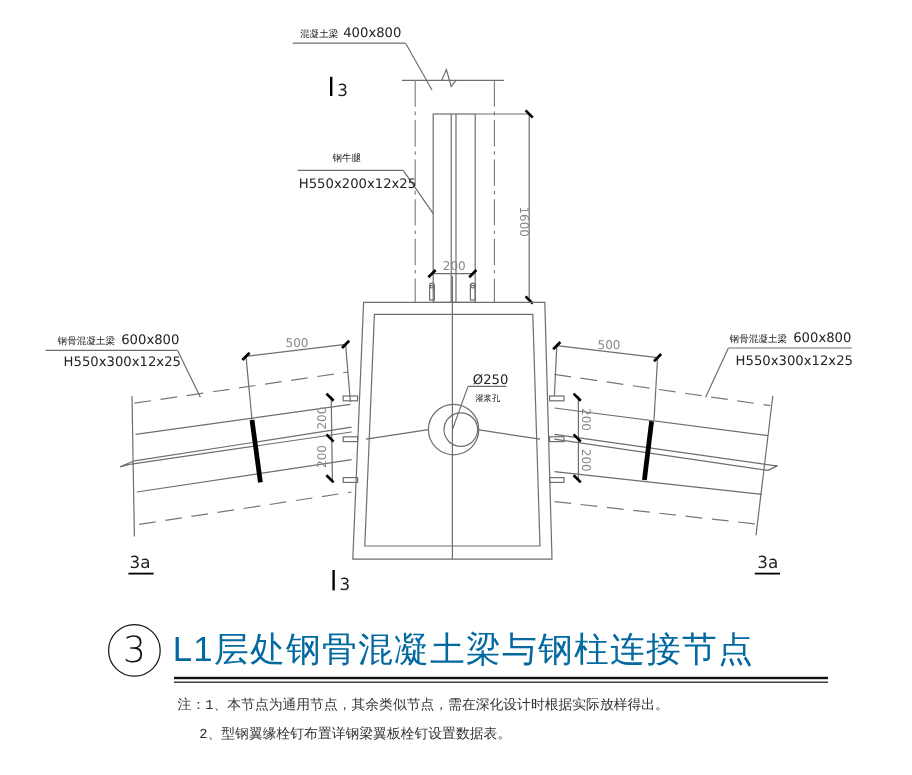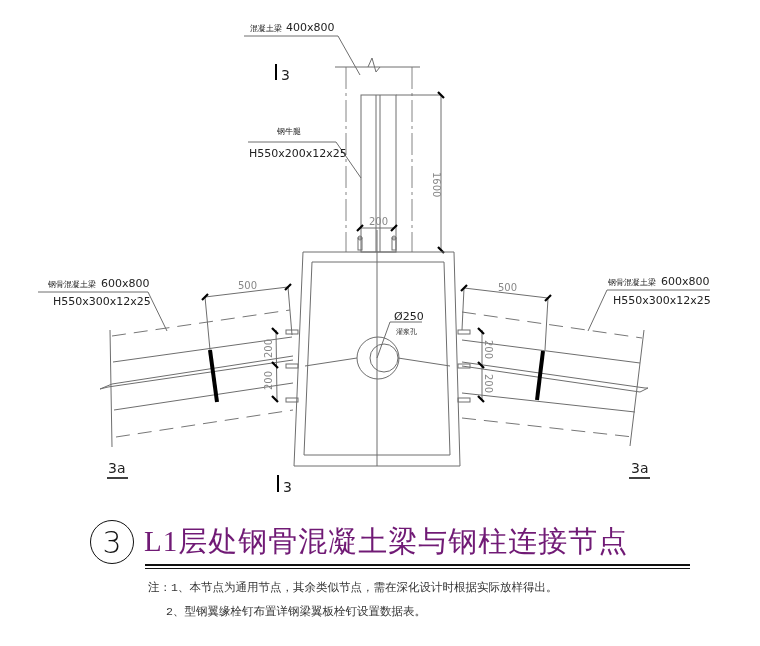--- a/index.html
+++ b/index.html
@@ -10,22 +10,22 @@
     .ln-d { stroke: #777; stroke-width: 1; fill: none; stroke-dasharray: 14 8; }
     .ln-c { stroke: #777; stroke-width: 0.9; fill: none; stroke-dasharray: 22 4 3 4; }
     .thick { stroke: #000; stroke-width: 4; }
     .tick { stroke: #000; stroke-width: 2.2; }
     .lbl { font-family: "DejaVu Sans", sans-serif; fill: #222; }
     .dim { font-family: "DejaVu Sans", sans-serif; fill: #888; font-size: 10px; }
     .title-wrap { position: absolute; left: 90px; top: 520px; display: flex; align-items: center; }
     .circle-num { width: 42px; height: 42px; border: 1.5px solid #111; border-radius: 50%;
                   display: flex; align-items: center; justify-content: center;
                   font-size: 30px; font-family: "DejaVu Sans", sans-serif; font-weight: 300; }
-    .title-text { margin-left: 10px; font-size: 29px; font-family: Liberation Serif, serif;
-                  color: #701a75; letter-spacing: 1px; }
+    .title-text { margin-left: 10px; font-size: 29px; font-family: Liberation Sans, sans-serif;
+                  color: #0369a1; letter-spacing: 1px; }
     .title-rule1 { position: absolute; left: 145px; top: 564px; width: 545px; height: 2px; background: #111; }
     .title-rule2 { position: absolute; left: 145px; top: 568px; width: 545px; height: 1px; background: #111; }
     .note { position: absolute; font-size: 11.5px; color: #333; font-family: Liberation Mono, monospace; }
     .note1 { left: 148px; top: 580px; }
     .note2 { left: 166px; top: 604px; }
   </style>
 </head>
 <body>
 
 <svg width="760" height="646" viewBox="0 0 760 646">

